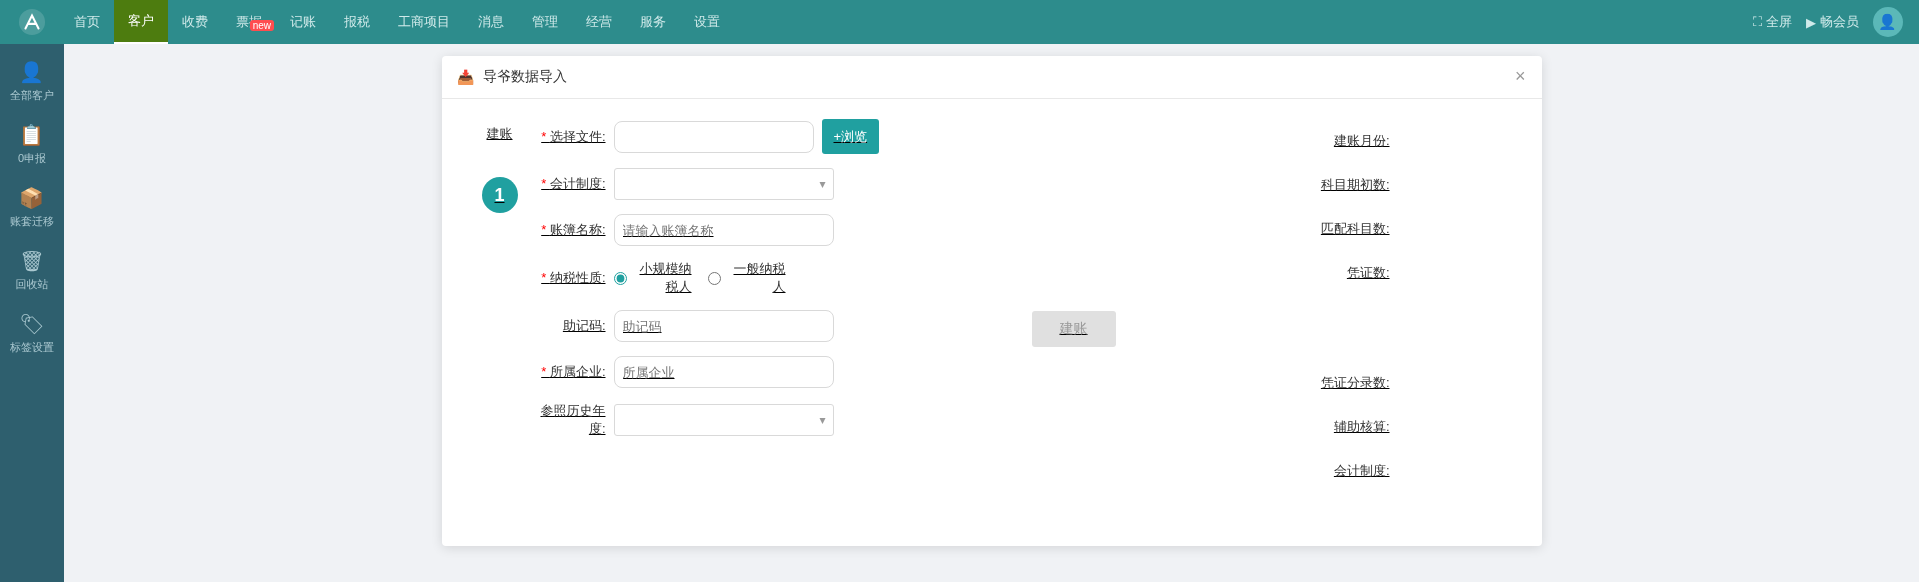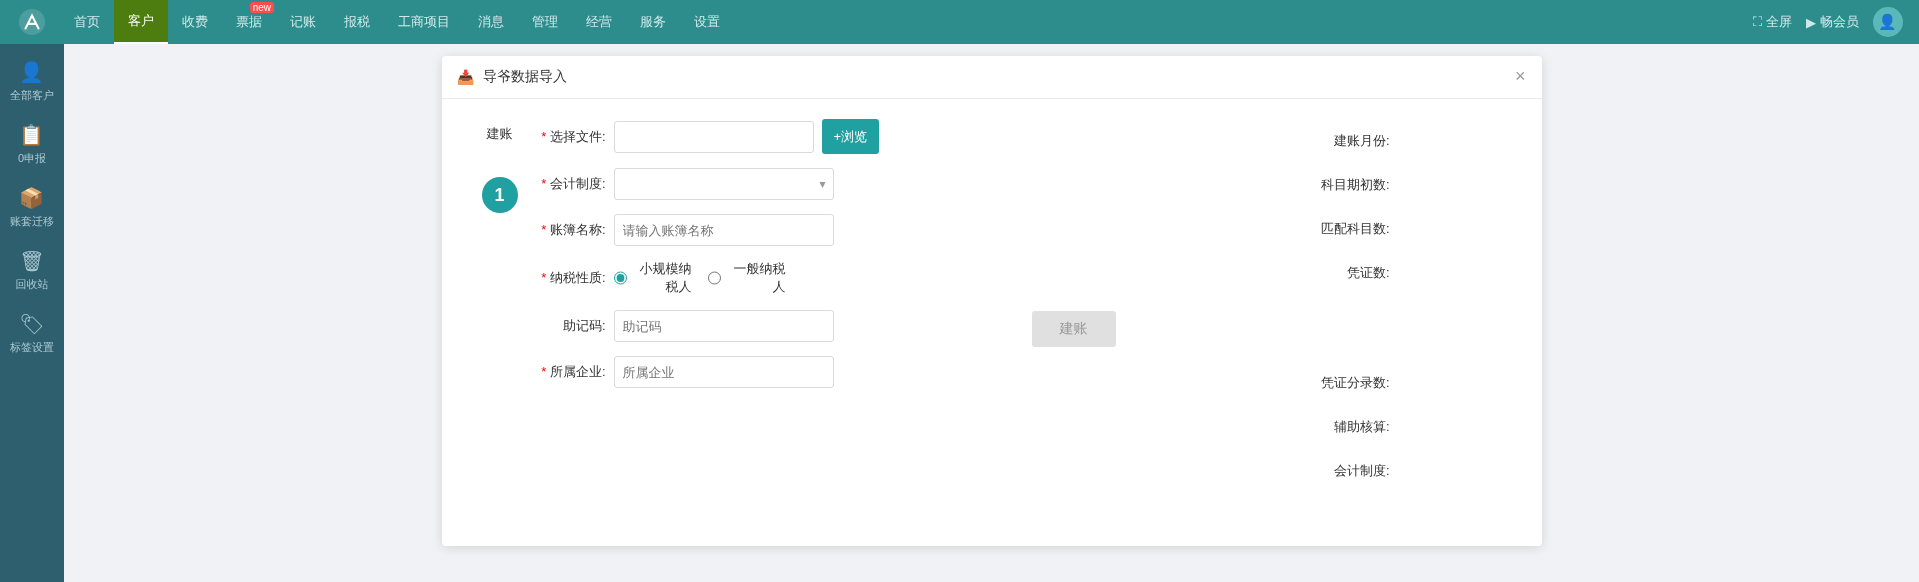--- a/index.html
+++ b/index.html
@@ -42,21 +42,21 @@
       color: #fff;
       border-bottom: 2px solid #fff;
     }
     .nav-item .new-badge {
       background: #ff4d4f;
       color: #fff;
       font-size: 10px;
       padding: 0 3px;
       border-radius: 3px;
       position: absolute;
-      top: 2px;
+      top: 20px;
       right: 2px;
     }
     .nav-right {
       display: flex;
       align-items: center;
       gap: 14px;
       padding-right: 16px;
       color: #d0eaea;
       font-size: 13px;
     }
@@ -147,20 +147,21 @@
       right: 16px;
       top: 10px;
       cursor: pointer;
       color: #999;
       font-size: 18px;
     }
     .dialog-body {
       display: flex;
       padding: 20px 20px 20px 40px;
       gap: 0;
+      text-decoration: underline;
     }
 
     
     .form-section-left {
       display: flex;
       align-items: flex-start;
       gap: 16px;
       flex: 0 0 480px;
     }
     .step-badge {
@@ -200,21 +201,21 @@
       font-size: 13px;
       flex-shrink: 0;
     }
     .form-row label.required::before {
       content: "* ";
       color: #f00;
     }
     .form-input {
       height: 32px;
       border: 1px solid #d9d9d9;
-      border-radius: 3px;
+      border-radius: 8px;
       padding: 0 8px;
       font-size: 13px;
       outline: none;
       color: #a21caf;
     }
     .form-input.file-input { width: 200px; }
     .form-select {
       height: 32px;
       border: 1px solid #d9d9d9;
       border-radius: 3px;
@@ -254,20 +255,21 @@
     .text-input-wide {
       width: 220px;
     }
     .radio-group {
       display: flex;
       align-items: center;
       gap: 16px;
     }
     .radio-label {
       display: flex;
+      align-items: center;
       gap: 12px;
       cursor: pointer;
       color: #333;
     }
     .radio-label input[type=radio] {
       accent-color: #20a0a0;
     }
 
     
     .form-section-right {
@@ -452,20 +454,28 @@
               <div class="form-row">
                 <label>助记码:</label>
                 <input class="form-input text-input-wide" type="text" placeholder="助记码" style="">
               </div>
 
               <div class="form-row">
                 <label class="required">所属企业:</label>
                 <input class="form-input text-input-wide" type="text" placeholder="所属企业" style="">
               </div>
 
+              <div class="form-row">
+                <label>参照历史年度:</label>
+                <div class="select-wrap">
+                  <select class="form-select">
+                    <option value=""></option>
+                  </select>
+                </div>
+              </div>
             </div>
           </div>
         </div>
 
         <div class="form-section-right">
           <div class="info-row">
             <span class="info-label">建账月份:</span>
             <span class="info-value"></span>
           </div>
           <div class="info-row">

